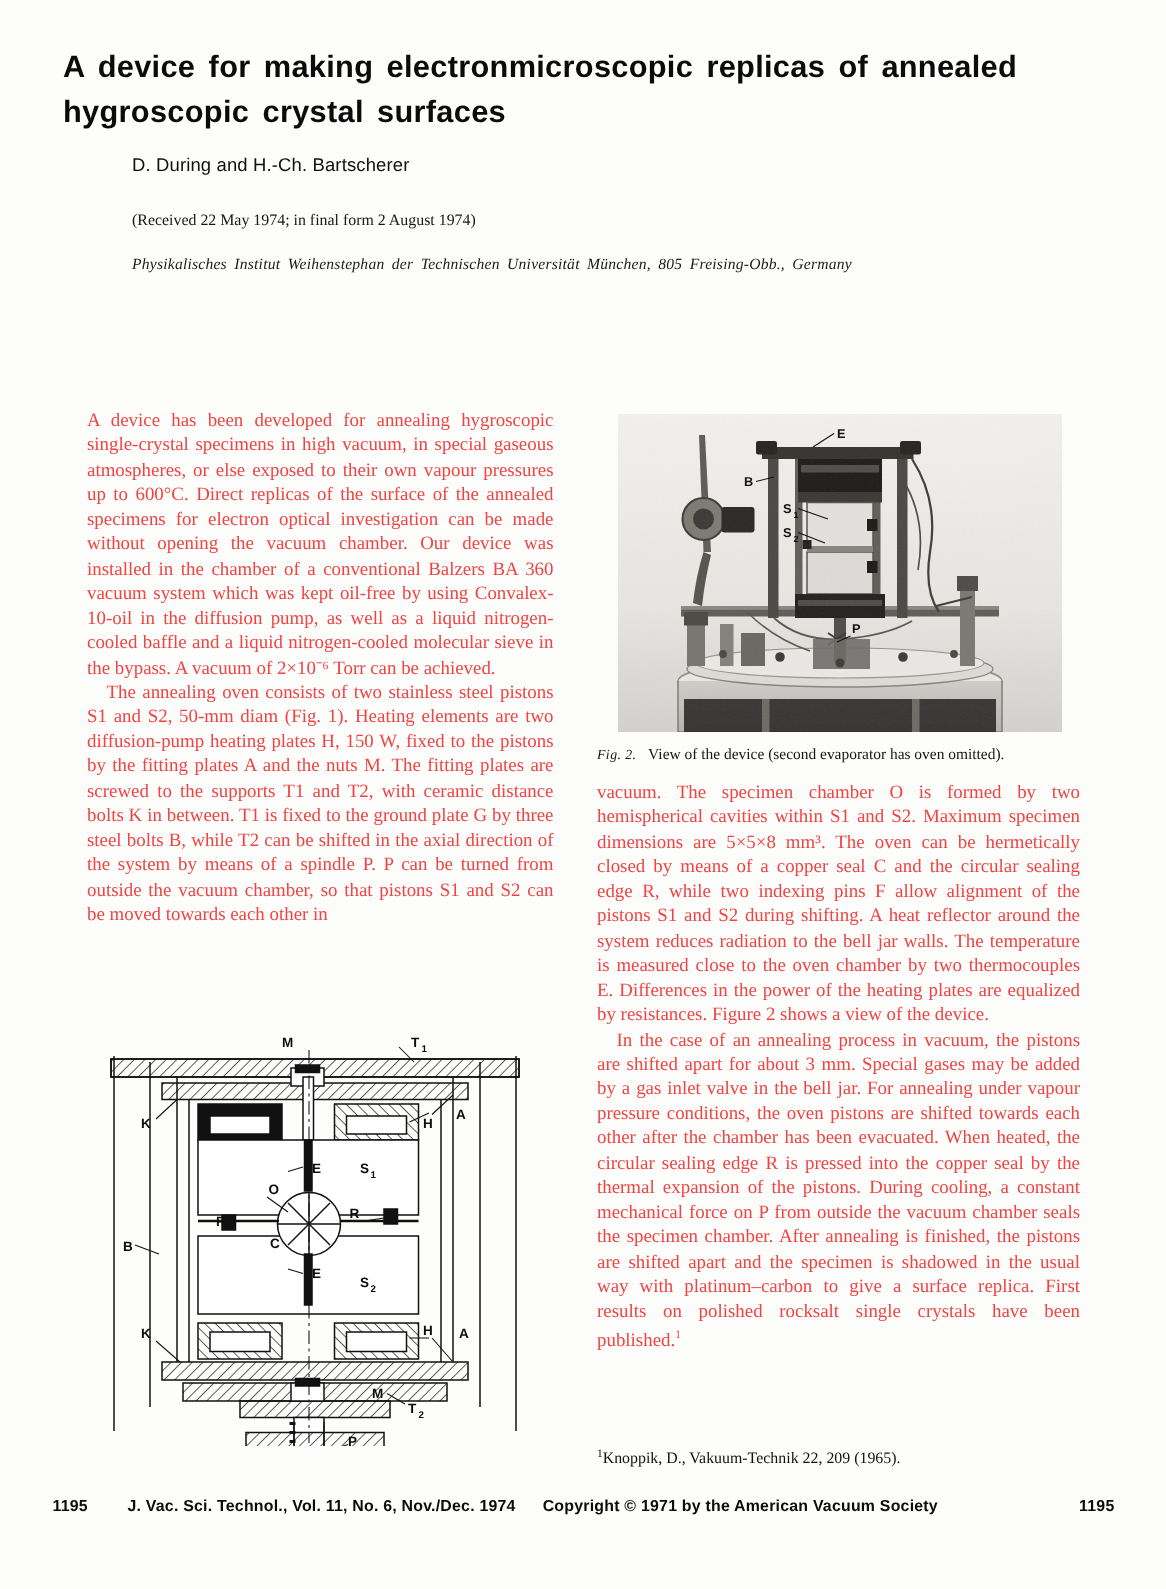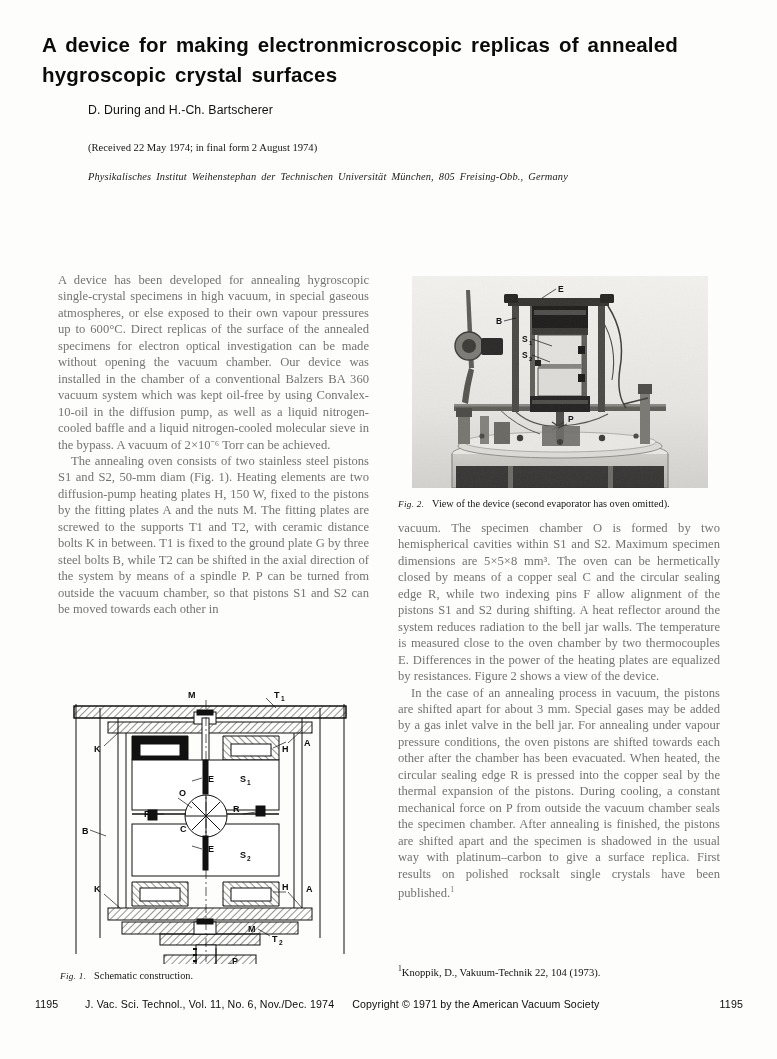--- a/index.html
+++ b/index.html
@@ -52,21 +52,21 @@
     font-size:10.6px;
     color:#161616;
   }
 
   
   .col{
     position:absolute;
     font-size:12.6px;
     line-height:16.45px;
     text-align:justify;
-    color:#737373;
+    color:#ef4444;
   }
   .col p{margin:0;text-indent:0;}
   .col p.ind{text-indent:13px;}
   .col-left{left:58px;top:272px;width:311px;}
   .col-right{left:398px;top:520px;width:322px;}
 
   
   .fig2-wrap{
     position:absolute;left:398px;top:276px;width:322px;height:212px;
   }
@@ -99,21 +99,21 @@
     position:absolute;left:398px;top:962px;width:322px;
     font-size:10.6px;line-height:13.4px;
     color:#111;
   }
   .refs sup{font-size:7.6px;vertical-align:super;}
 
   
   .footer{
     position:absolute;left:35px;top:998px;width:708px;
     font-family:"Liberation Sans", sans-serif;
-    font-weight:normal;
+    font-weight:bold;
     font-size:10.6px;
     letter-spacing:0.15px;
     color:#0b0b0b;
     display:flex;
     align-items:baseline;
   }
   .footer .pg{width:46px;}
   .footer .pg.right{width:auto;margin-left:auto;text-align:right;}
   .footer .mid{margin-left:4px;}
   .footer .cp{margin-left:18px;}
@@ -403,27 +403,23 @@
         <text x="222" y="204">H</text>
         <text x="188" y="246">M</text>
         <text x="212" y="256">T</text>
           <text x="219" y="259" font-size="6.5">2</text>
         <text x="172" y="278">P</text>
         <text x="52" y="300">G</text>
       </g>
     </svg>
   </div>
 
-  <div class="fig1-cap">
-    <span class="smallcaps">Fig. 1.</span>
-    &nbsp;&nbsp;<span>Schematic construction.</span>
-  </div>
 
   <div class="refs">
-    <div><sup>1</sup><span>Knoppik, D., Vakuum-Technik 22, 104 (1973).</span></div>
+    <div><sup>1</sup><span>Knoppik, D., Vakuum-Technik 22, 209 (1965).</span></div>
   </div>
 
   <div class="footer">
     <span class="pg">1195</span>
     <span class="mid">J. Vac. Sci. Technol., Vol. 11, No. 6, Nov./Dec. 1974</span>
     <span class="cp">Copyright © 1971 by the American Vacuum Society</span>
     <span class="pg right">1195</span>
   </div>
 
 </div>

